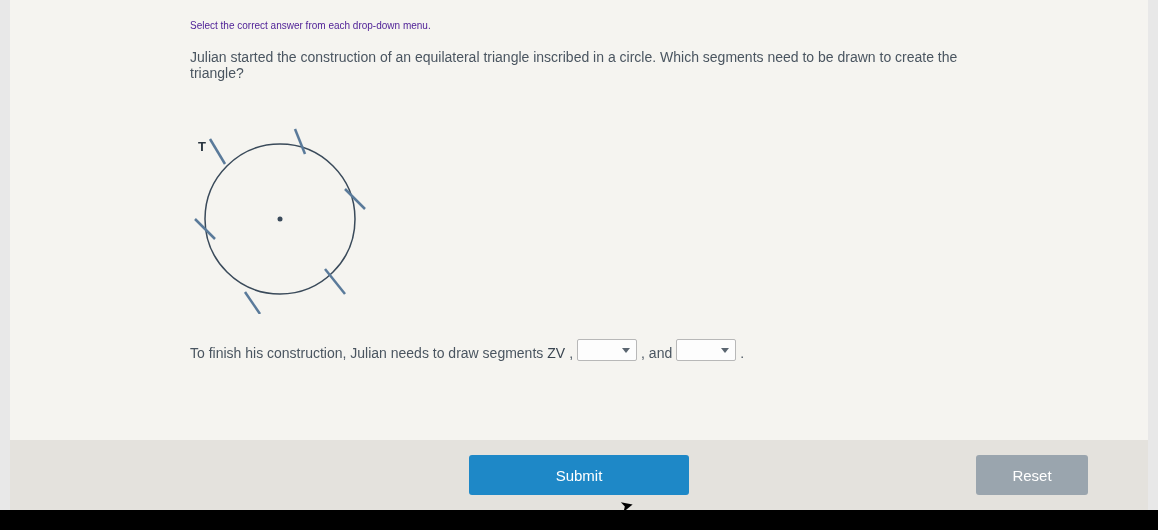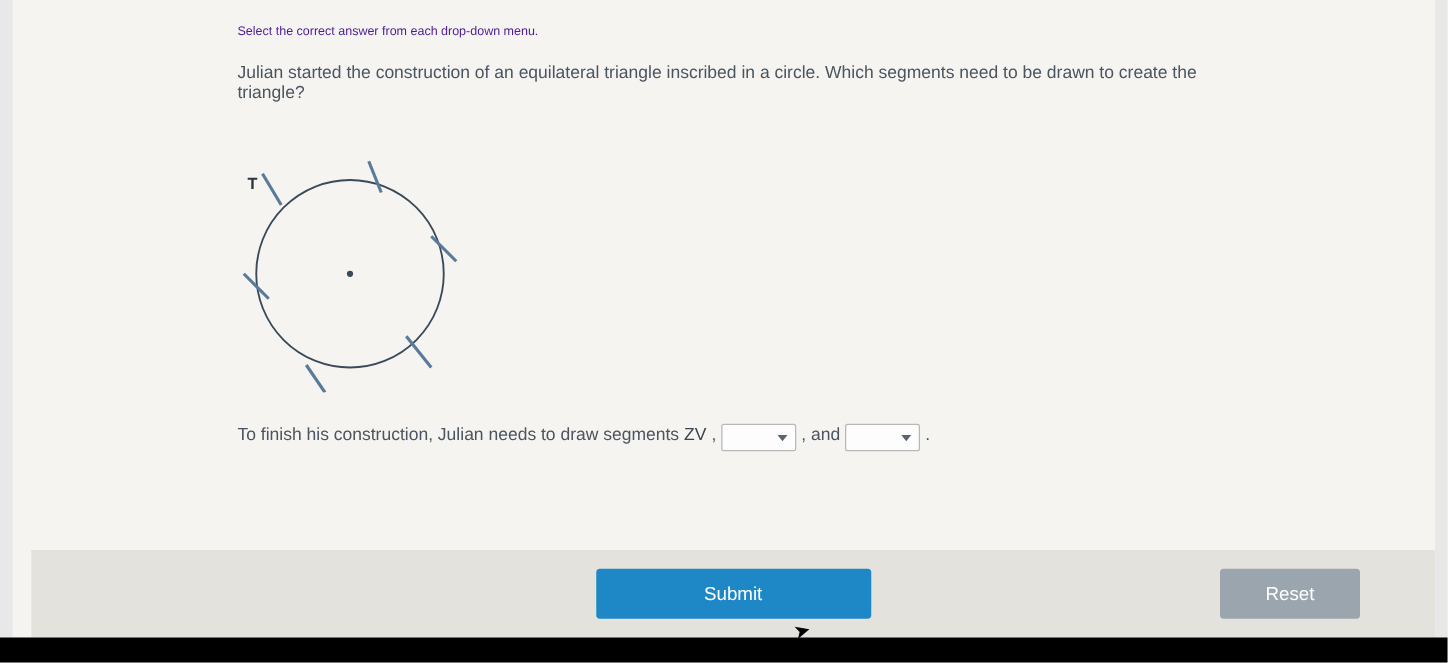--- a/index.html
+++ b/index.html
@@ -31,21 +31,21 @@
     .diagram-container {
       margin: 10px 0 20px -10px;
       width: 200px;
       height: 200px;
       position: relative;
     }
     .sentence-row {
       color: #4a5560;
       font-size: 14px;
       display: flex;
-      align-items: flex-start;
+      align-items: flex-end;
       gap: 4px;
       margin-top: 25px;
       margin-bottom: 33px;
     }
     .sentence-row .bold {
       font-weight: normal;
       color: #3a4550;
     }
     .dropdown {
       display: inline-flex;
@@ -61,21 +61,21 @@
     }
     .dropdown .caret {
       width: 0;
       height: 0;
       border-left: 4px solid transparent;
       border-right: 4px solid transparent;
       border-top: 5px solid #5a6570;
     }
     .button-bar {
       position: absolute;
-      left: 15px;
+      left: 0;
       right: 0;
       bottom: 0;
       height: 70px;
       background: #e4e2dd;
       display: flex;
       align-items: center;
       justify-content: center;
       padding: 0 40px;
     }
     .btn {

